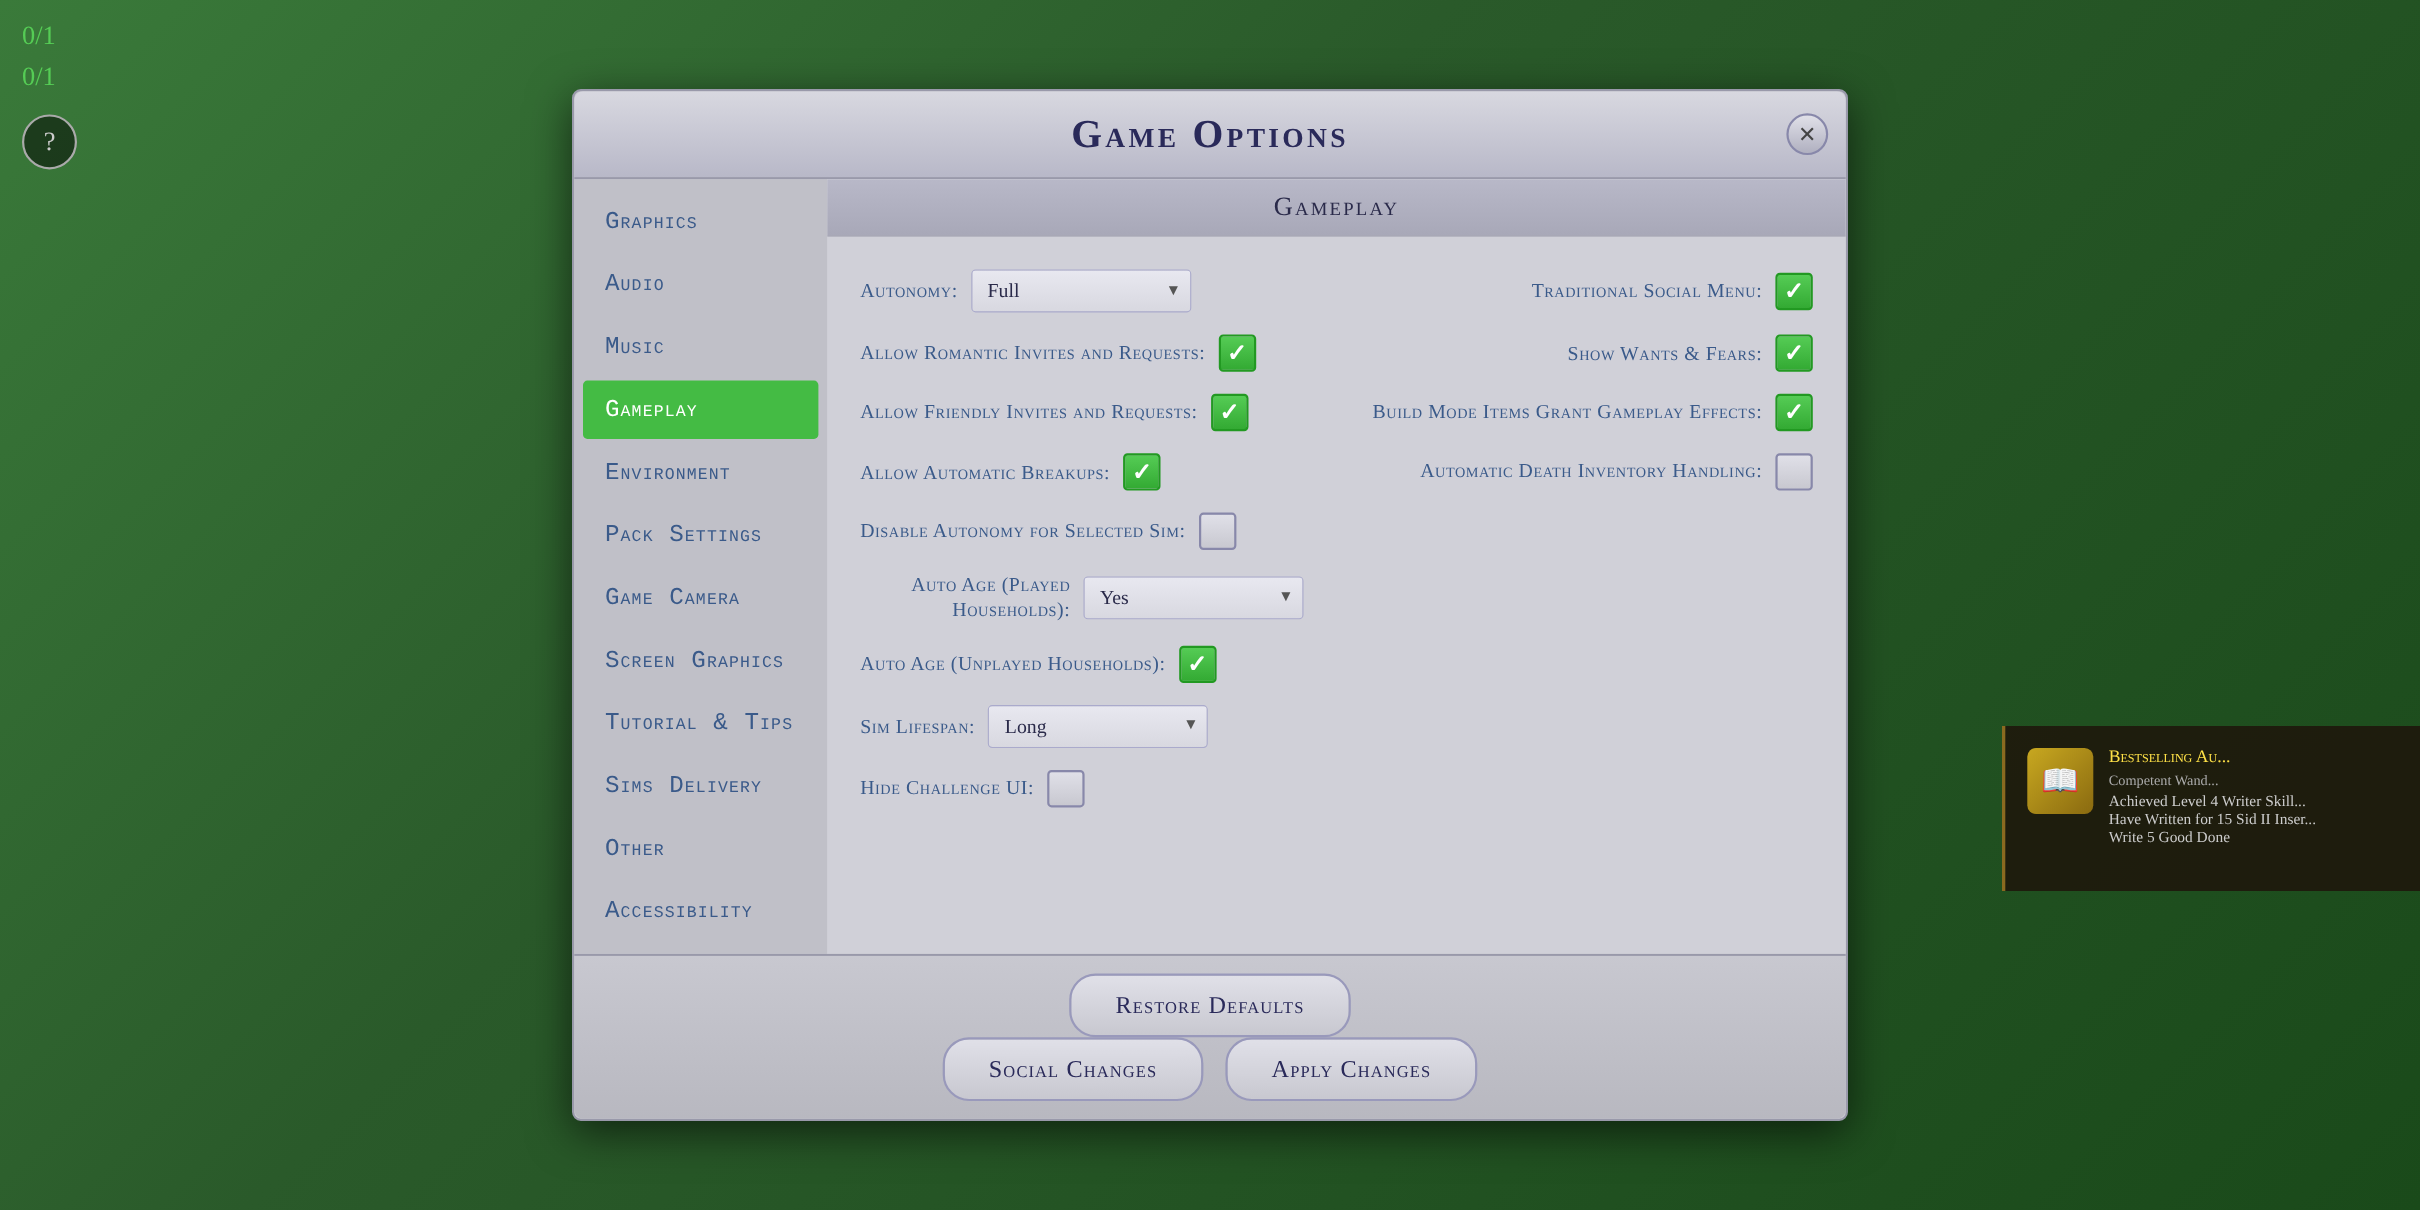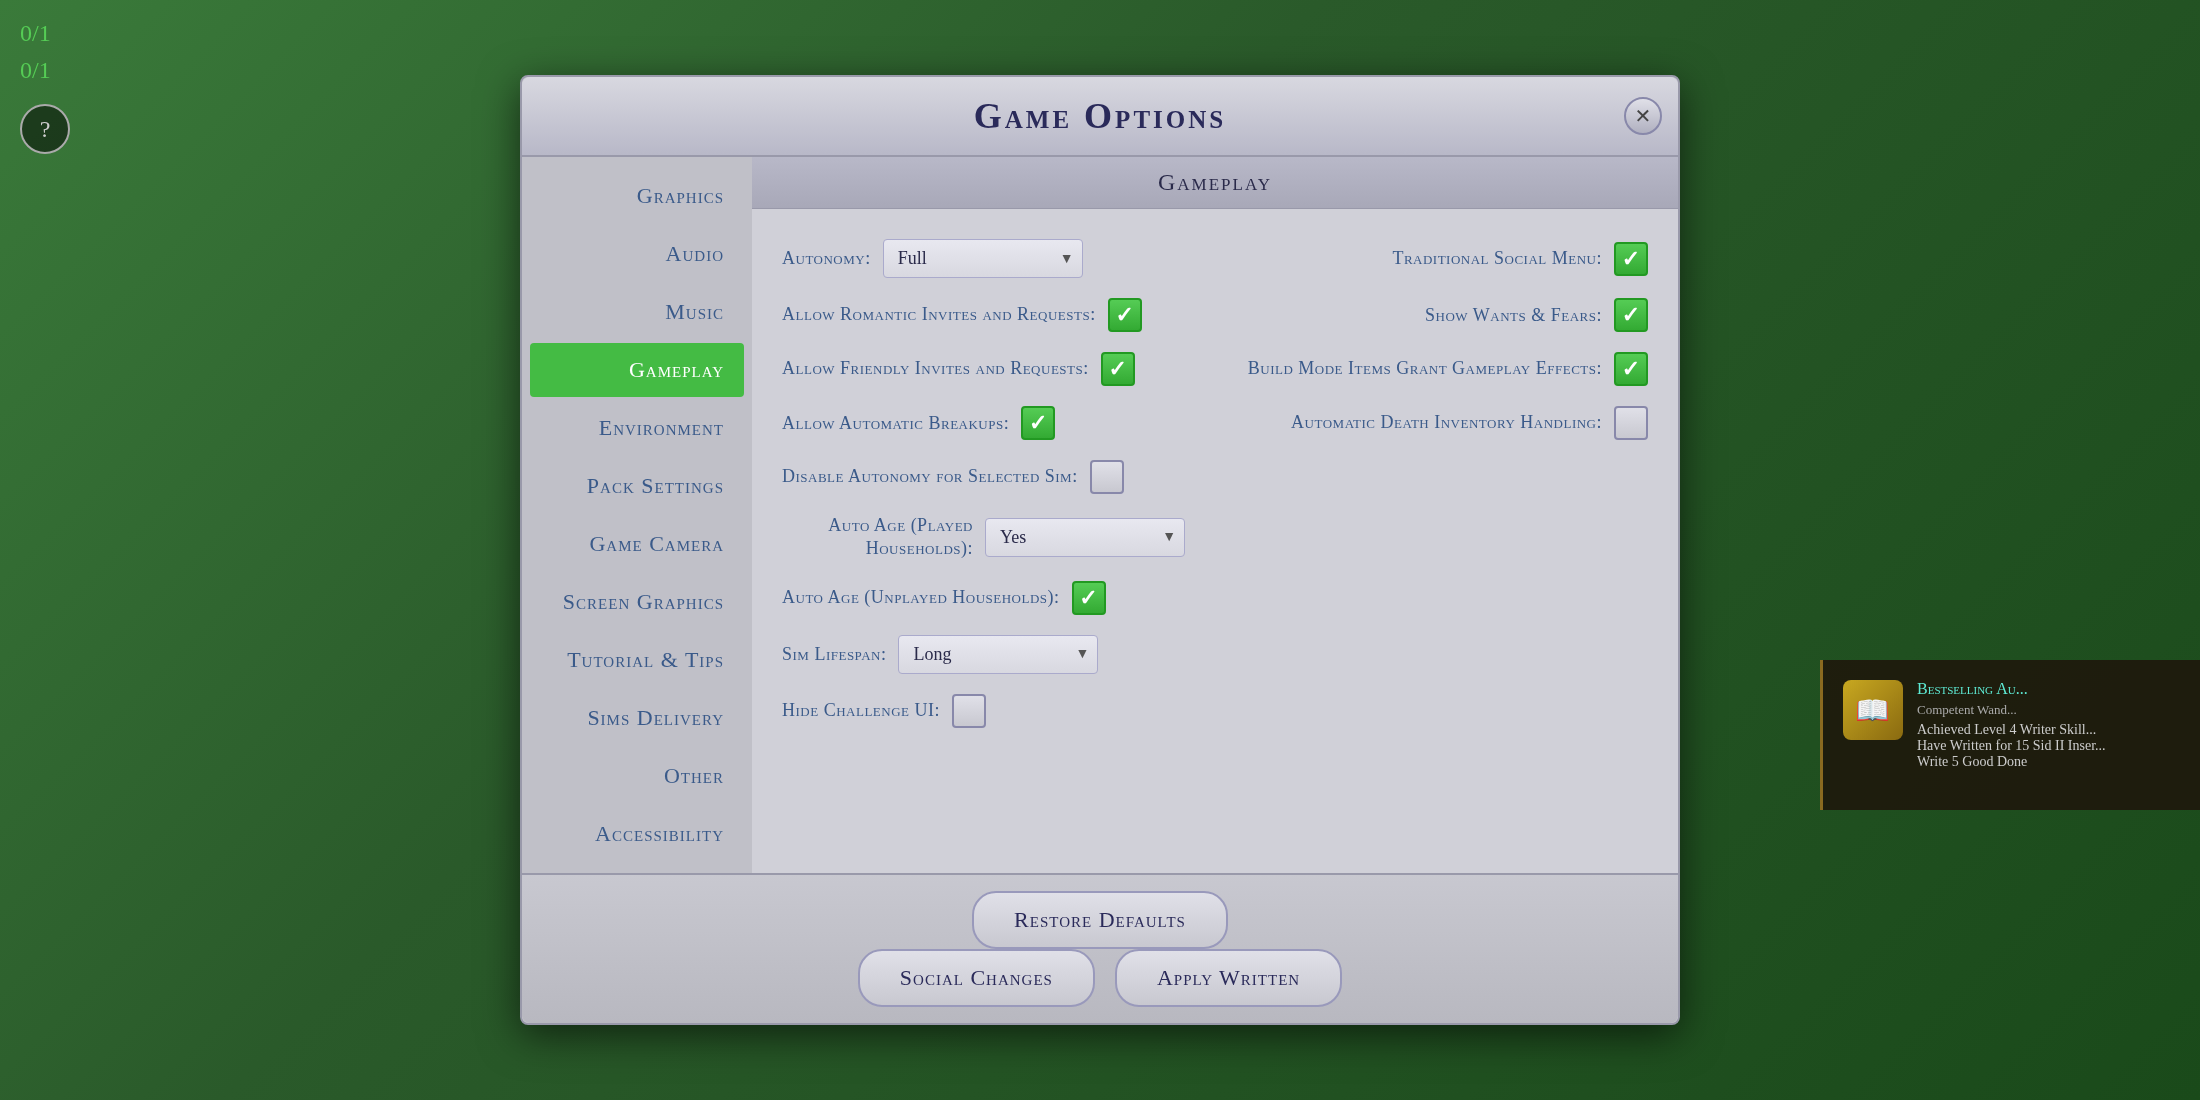--- a/index.html
+++ b/index.html
@@ -84,28 +84,28 @@
     
     .sidebar {
       width: 230px;
       padding: 10px 0;
       background: #c0c0c8;
       flex-shrink: 0;
     }
 
     .sidebar-item {
       padding: 14px 20px;
-      text-align: right;
+      text-align: left;
       font-size: 22px;
       color: #3a5a8a;
       cursor: pointer;
       border: none;
       background: none;
       width: 100%;
-      font-family: Liberation Serif, serif;
+      font-family: Liberation Mono, monospace;
       font-variant: small-caps;
       letter-spacing: 1px;
       border-radius: 4px;
       margin: 2px 8px;
       width: calc(100% - 16px);
     }
 
     .sidebar-item.active {
       background: #44bb44;
       color: white;
@@ -284,21 +284,21 @@
       justify-content: center;
       font-size: 28px;
     }
 
     .notif-text {
       flex: 1;
     }
 
     .notif-title {
       font-size: 16px;
-      color: #5eead4;
+      color: #fde047;
       font-variant: small-caps;
       margin-bottom: 4px;
     }
 
     .notif-subtitle {
       font-size: 13px;
       color: #aaaaaa;
       margin-bottom: 4px;
     }
 
@@ -515,18 +515,18 @@
 
 
         </div>
       </div>
     </div>
 
     <div class="modal-footer">
       <button class="footer-btn">Restore Defaults</button>
       <div style="display:flex; gap: 20px;">
         <button class="footer-btn">Social Changes</button>
-        <button class="footer-btn">Apply Written</button>
+        <button class="footer-btn">Apply Changes</button>
       </div>
     </div>
 
   </div>
 </div>
 
 </body></html>

